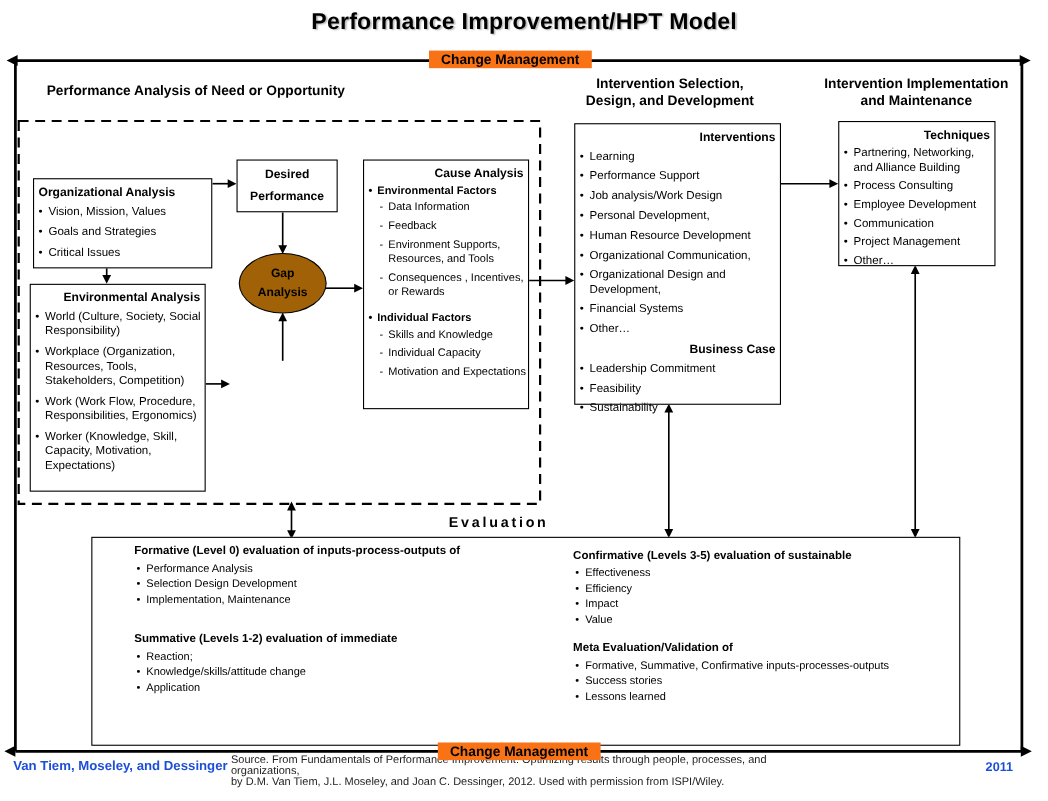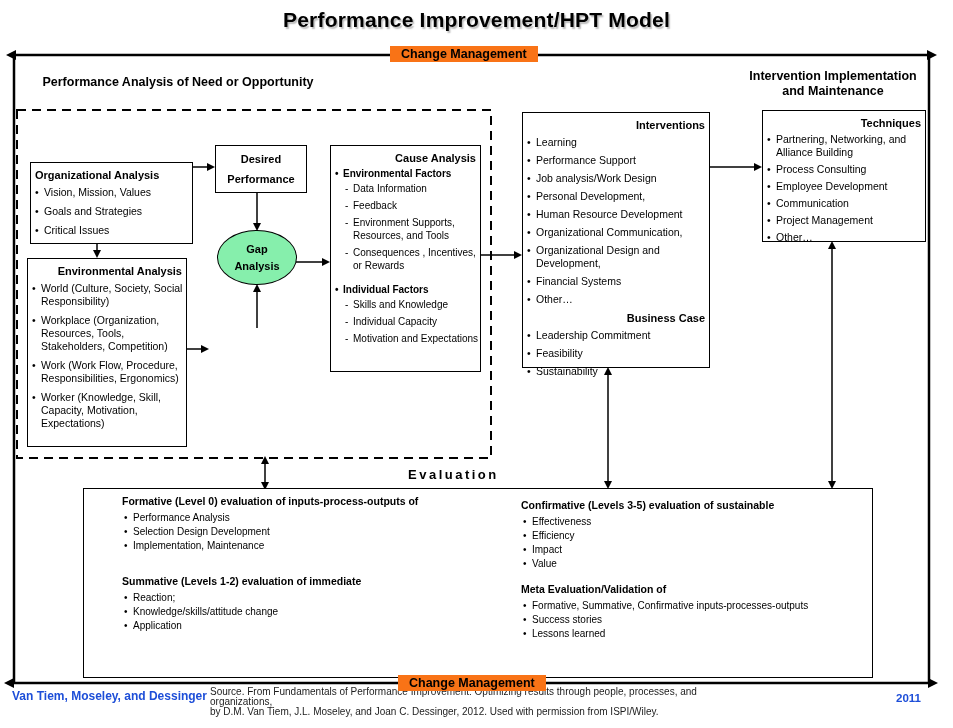--- a/index.html
+++ b/index.html
@@ -18,21 +18,21 @@
   .mk{flex:none;width:9px;}
   .tx{flex:1;}
   .dash .li{font-size:10px;margin:0 0 4px 14px;}
   .dash .mk{width:8px;}
   .tight .li{margin-bottom:5px;}
   .vtight .li{margin-bottom:4px;}
   .cblock{position:absolute;display:flex;align-items:center;justify-content:center;
           text-align:center;font-weight:bold;font-size:11px;line-height:20px;
           background:#fff;border:1.5px solid #000;box-sizing:border-box;z-index:1;}
   .ellipse{position:absolute;left:217px;top:230px;width:80px;height:55px;z-index:1;
-           background:#86efac;border:1.5px solid #000;border-radius:50%;box-sizing:border-box;
+           background:#a16207;border:1.5px solid #000;border-radius:50%;box-sizing:border-box;
            display:flex;align-items:center;justify-content:center;text-align:center;
            font-weight:bold;font-size:11px;line-height:17px;padding:0 10px;}
   .eval-label{position:absolute;left:408px;top:467px;z-index:1;font-weight:bold;
               font-size:13px;letter-spacing:2.5px;}
   .ecol{position:absolute;font-size:10px;line-height:13px;}
   .ehead{font-weight:bold;font-size:10.5px;line-height:13px;margin-bottom:3px;}
   .ecol .li{margin:0 0 1px 2px;font-size:10px;}
   .espacer{height:22px;}
   .muted{color:#1d4ed8;font-weight:bold;}
   .src{position:absolute;left:210px;top:687px;width:520px;font-size:10px;line-height:10px;color:#1c1c1c;}
@@ -92,20 +92,21 @@
     <line x1="265" y1="463" x2="265" y2="483" stroke="#000" stroke-width="1.5"></line>
     <polygon points="265,456 261,464 269,464" fill="#000"></polygon>
     <polygon points="265,490 261,482 269,482" fill="#000"></polygon>
   </svg>
 
   <div class="title">Performance Improvement/HPT Model</div>
   <div class="cm" style="left:390px;top:46px;">Change Management</div>
   <div class="cm" style="left:398px;top:675px;">Change Management</div>
 
   <div class="hdr" style="left:28px;top:75px;width:300px;">Performance Analysis of Need or Opportunity</div>
+  <div class="hdr" style="left:524px;top:69px;width:170px;">Intervention Selection, Design, and Development</div>
   <div class="hdr" style="left:737px;top:69px;width:192px;">Intervention Implementation and Maintenance</div>
 
   <div class="box" style="left:30px;top:128px;width:163px;height:82px;margin-top:34px;">
     <div class="bt">Organizational Analysis</div>
     <div>
         <div class="li">
           <span class="mk">•</span>
           <span class="tx">Vision, Mission, Values</span>
         </div>
         <div class="li">
@@ -239,21 +240,21 @@
           <span class="mk">•</span>
           <span class="tx">Feasibility</span>
         </div>
         <div class="li">
           <span class="mk">•</span>
           <span class="tx">Sustainability</span>
         </div>
       </div>
   </div>
 
-  <div class="box vtight" style="left:762px;top:110px;width:164px;height:132px;">
+  <div class="box vtight" style="left:762px;top:110px;width:143px;height:132px;">
     <div class="bt ctr" style="margin-bottom:3px;">Techniques</div>
     <div>
         <div class="li">
           <span class="mk">•</span>
           <span class="tx">Partnering, Networking, and Alliance Building</span>
         </div>
         <div class="li">
           <span class="mk">•</span>
           <span class="tx">Process Consulting</span>
         </div>

